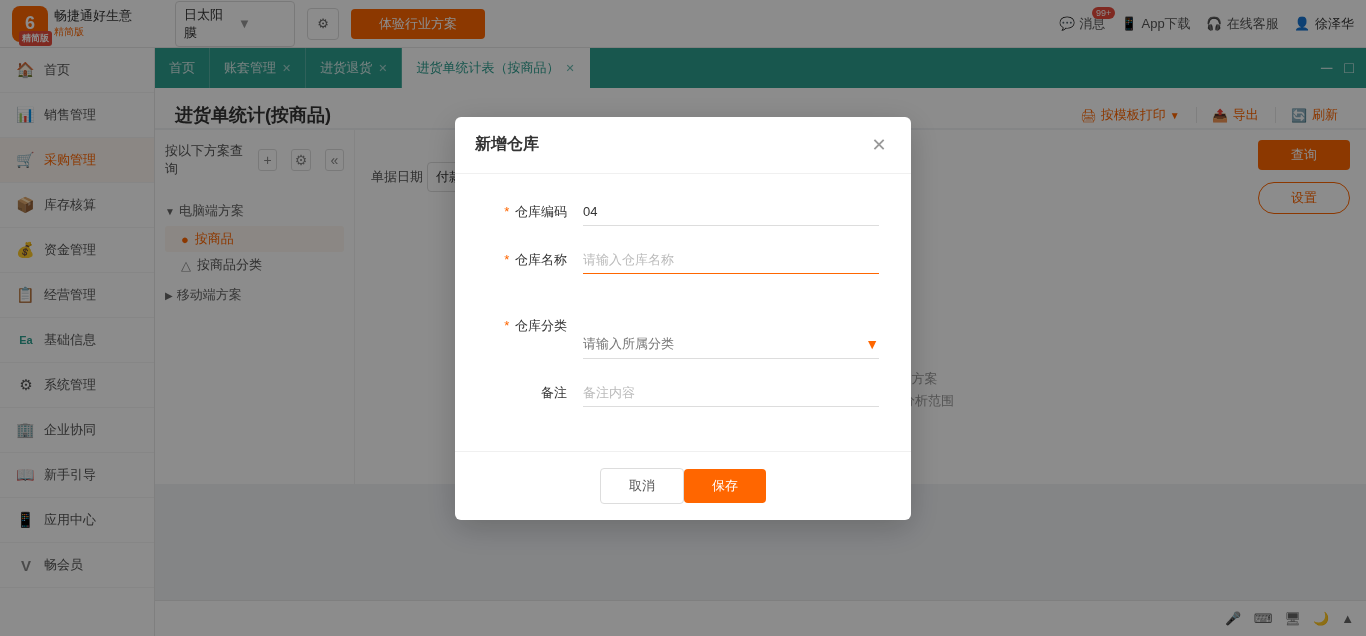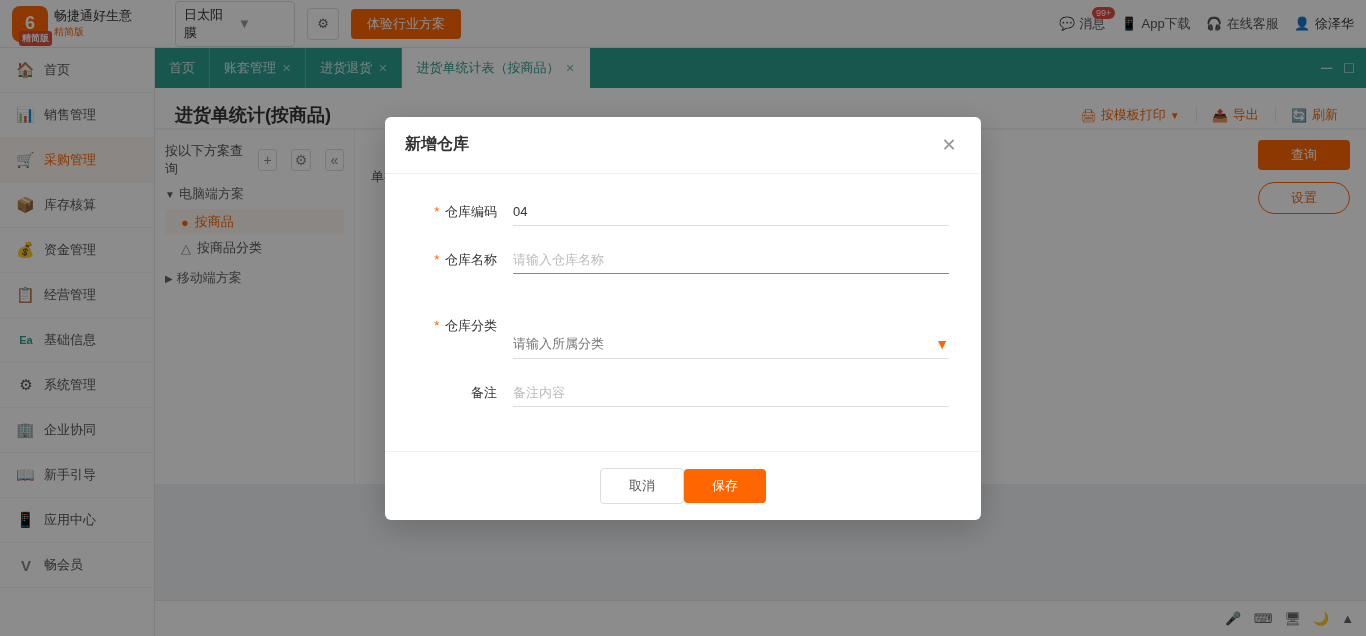--- a/index.html
+++ b/index.html
@@ -65,21 +65,21 @@
       cursor: pointer;
       margin: 0 4px;
       background: #fff;
       color: #666;
     }
 
     .trial-btn {
       background: #f60;
       color: #fff;
       border: none;
-      padding: 6px 16px;
+      padding: 6px 28px;
       border-radius: 4px;
       cursor: pointer;
       font-size: 13px;
       margin: 0 8px;
     }
 
     .top-right {
       margin-left: auto;
       display: flex;
       align-items: center;
@@ -279,21 +279,21 @@
       top: 0; left: 0; right: 0; bottom: 0;
       background: rgba(0,0,0,0.45);
       z-index: 1000;
       display: flex;
       align-items: center;
       justify-content: center;
     }
     .modal {
       background: #fff;
       border-radius: 6px;
-      width: 596px;
+      width: 456px;
       box-shadow: 0 8px 32px rgba(0,0,0,0.2);
       overflow: hidden;
     }
     .modal-header {
       padding: 16px 20px;
       border-bottom: 1px solid #f0f0f0;
       display: flex; align-items: center;
       justify-content: space-between;
     }
     .modal-title { font-size: 16px; font-weight: bold; color: #333; }
@@ -540,21 +540,21 @@
       <div class="action-btn">
         <span>🔄</span>
         <span>刷新</span>
       </div>
     </div>
   </div>
 
   <div style="display:flex; background:#fff; margin-top:2px;">
 
     <div style="width:200px; border-right:1px solid #f0f0f0; padding:12px 10px; flex-shrink:0;">
-      <div style="display:flex; align-items:center; gap:6px; margin-bottom:7px;">
+      <div style="display:flex; align-items:center; gap:6px; margin-bottom:24px;">
         <span style="font-size:13px;color:#555;">按以下方案查询</span>
         <span class="add-btn">+</span>
         <span class="add-btn">⚙</span>
         <span class="add-btn">«</span>
       </div>
 
       <div class="scheme-section">
         <div class="scheme-title">
           <span class="arrow">▼</span>
           <span>电脑端方案</span>

